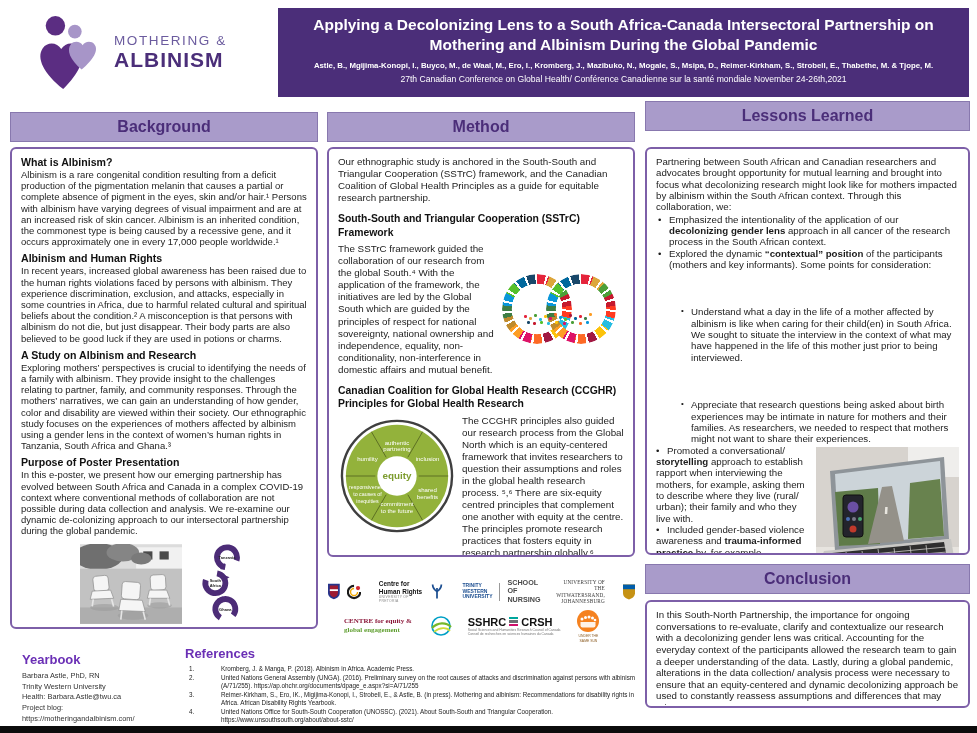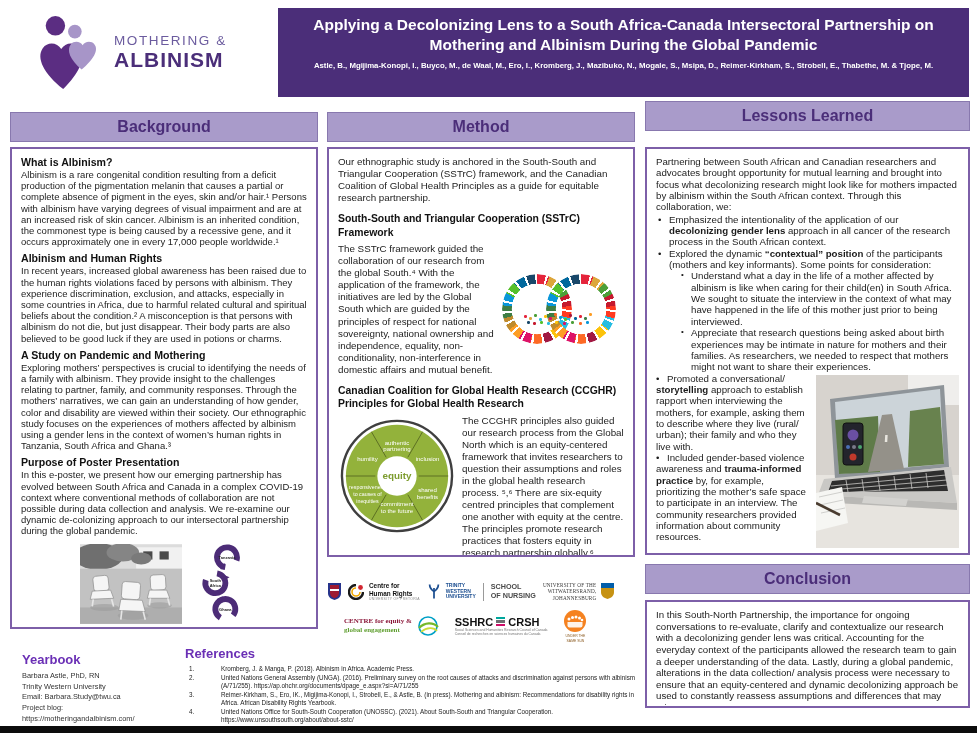--- a/index.html
+++ b/index.html
@@ -19,21 +19,21 @@
   .banner .authors{font-size:7.8px;font-weight:bold;margin-top:5px;white-space:nowrap;}
   .banner .conf{font-size:8.6px;margin-top:4px;}
 
   
   .secbar{position:absolute;height:30px;background:#a99bca;border:1px solid #8878ae;
           color:#4b2e79;font-size:16px;font-weight:bold;text-align:center;line-height:28px;}
   .bar-bg{left:10px;top:112px;width:308px;}
   .bar-mt{left:327px;top:112px;width:308px;}
   .bar-ls{left:645px;top:101px;width:325px;}
   .bar-conc{left:645px;top:564px;width:325px;}
-  .pbox{position:absolute;background:#fff;border:2px solid #7d5fa8;border-radius:0;
+  .pbox{position:absolute;background:#fff;border:2px solid #7d5fa8;border-radius:6px;
         padding:7px 9px;overflow:hidden;}
   .box-bg{left:10px;top:147px;width:308px;height:482px;}
   .box-mt{left:327px;top:147px;width:308px;height:410px;}
   .box-ls{left:645px;top:147px;width:325px;height:408px;}
   .box-conc{left:645px;top:600px;width:325px;height:108px;}
 
   
   .box-bg h4{font-size:10.6px;margin:5px 0 1px;color:#111;}
   .box-bg h4:first-child{margin-top:0;}
   .box-bg p{font-size:9.5px;line-height:1.18;margin:0;}
@@ -68,21 +68,21 @@
       16px 6px #56c02b,23px 7px #26bde2,31px 6px #fcc30b,39px 7px #dd1367,47px 6px #4c9f38,
       55px 7px #fd6925,62px 6px #0a97d9;}
 
   
   .box-ls{font-size:9.7px;line-height:1.17;}
   .box-ls .intro{margin:0;}
   ul.l1{margin:1px 0 0;padding:0 0 0 13px;list-style:none;}
   ul.l1>li{position:relative;margin:0;}
   ul.l1>li::before{content:"\2022";position:absolute;left:-11px;top:0;}
   ul.l2{margin:0;padding:0 0 0 22px;list-style:none;}
-  ul.l2>li{position:relative;}
+  ul.l2>li{position:relative;margin-top:36px;}
   ul.l2>li::before{content:"\2022";position:absolute;left:-10px;top:0;font-size:8px;}
   .laptop-float{float:right;width:143px;height:173px;margin:2px 0 2px 7px;}
   .bullet-wrap{position:relative;margin:0;}
   .bullet-wrap .bdot{display:inline-block;width:11px;}
   .seg-bold{font-weight:bold;}
 
   
   .box-conc p{font-size:9.7px;line-height:1.2;margin:0;}
 
   
@@ -90,21 +90,21 @@
   .contact h3,.refs h3{font-size:13px;font-weight:bold;color:#6a2fb5;margin:0 0 4px;}
   .contact p{font-size:7.4px;line-height:1.45;margin:0;color:#333;}
   .refs{position:absolute;left:185px;top:646px;width:452px;}
   .refs ol{margin:0;padding:0;list-style:none;counter-reset:ref;}
   .refs li{font-size:6.3px;line-height:1.35;color:#222;position:relative;padding-left:36px;counter-increment:ref;}
   .refs li::before{content:counter(ref) ".";position:absolute;left:4px;}
 
   
   .logos1{position:absolute;left:328px;top:578px;width:307px;height:27px;display:flex;align-items:center;gap:7px;}
   .logos2{position:absolute;left:344px;top:608px;width:282px;height:36px;display:flex;align-items:center;gap:16px;}
-  .lg{display:flex;align-items:center;gap:5px;}
+  .lg{display:flex;align-items:center;gap:18px;}
   .chr-name{font-size:6.4px;font-weight:bold;line-height:1.1;color:#111;}
   .chr-sub{font-size:3.4px;color:#888;letter-spacing:.3px;}
   .twu-name{font-size:5px;font-weight:bold;color:#1d4f91;line-height:1.15;}
   .vdiv{width:1px;height:18px;background:#9a9a9a;}
   .son-name{font-size:7.2px;font-weight:bold;color:#4a4a4a;line-height:1.15;}
   .wits-name{font-family:"Liberation Serif","DejaVu Serif",serif;font-size:5.2px;color:#3a3a3a;
              line-height:1.2;text-align:right;letter-spacing:.2px;}
   .ceq-name{font-family:"Liberation Serif","DejaVu Serif",serif;font-size:7px;font-weight:bold;
             color:#8a1538;line-height:1.25;}
   .ceq-name .grn{color:#5f9e2f;}
@@ -135,33 +135,34 @@
       <div class="logo-t2">ALBINISM</div>
     </div>
   </div>
 
   <div class="banner">
     <div class="title">
       <div>Applying a Decolonizing Lens to a South Africa-Canada Intersectoral Partnership on</div>
       <div>Mothering and Albinism During the Global Pandemic</div>
     </div>
     <div class="authors">Astle, B., Mgijima-Konopi, I., Buyco, M., de Waal, M., Ero, I., Kromberg, J., Mazibuko, N., Mogale, S., Msipa, D., Reimer-Kirkham, S., Strobell, E., Thabethe, M. &amp; Tjope, M.</div>
+    <div class="conf">27th Canadian Conference on Global Health/ Conférence Canadienne sur la santé mondiale November 24-26th,2021</div>
   </div>
 
   <div class="secbar bar-bg">Background</div>
   <div class="secbar bar-mt">Method</div>
   <div class="secbar bar-ls">Lessons Learned</div>
   <div class="secbar bar-conc">Conclusion</div>
 
   <div class="pbox box-bg">
     <h4>What is Albinism?</h4>
     <p>Albinism is a rare congenital condition resulting from a deficit production of the pigmentation melanin that causes a partial or complete absence of pigment in the eyes, skin and/or hair.¹ Persons with albinism have varying degrees of visual impairment and are at an increased risk of skin cancer.  Albinism is an inherited condition, the commonest type is being caused by a recessive gene, and it occurs approximately one in every 17,000 people worldwide.¹</p>
     <h4>Albinism and Human Rights</h4>
     <p>In recent years, increased global awareness has been raised due to the human rights violations faced by persons with albinism. They experience discrimination, exclusion, and attacks, especially in some countries in Africa, due to harmful related cultural and spiritual beliefs about the condition.² A misconception is that persons with albinism do not die, but just disappear. Their body parts are also believed to be good luck if they are used in potions or charms.</p>
-    <h4>A Study on Pandemic and Mothering</h4>
+    <h4>A Study on Albinism and Research</h4>
     <p>Exploring mothers’ perspectives is crucial to identifying the needs of a family with albinism. They provide insight to the challenges relating to partner, family, and community responses. Through the mothers’ narratives, we can gain an understanding of how gender, color and disability are viewed within their society. Our ethnographic study focuses on the experiences of mothers affected by albinism using a gender lens in the context of women’s human rights in Tanzania, South Africa and Ghana.³</p>
     <h4>Purpose of Poster Presentation</h4>
     <p>In this e-poster, we present how our emerging partnership has evolved between South Africa and Canada in a complex COVID-19 context where conventional methods of collaboration are not possible during data collection and analysis. We re-examine our dynamic de-colonizing approach to our intersectoral partnership during the global pandemic.</p>
 
     <div class="bg-images">
       <svg width="102" height="80" viewBox="0 0 100 78">
         <rect width="100" height="78" fill="#dcdcdc"></rect>
         <rect x="55" y="3" width="45" height="21" fill="#f1f1f1"></rect>
         <rect x="62" y="7" width="9" height="8" fill="#4a4a4a"></rect>
         <rect x="78" y="7" width="9" height="8" fill="#4a4a4a"></rect>
@@ -413,21 +414,21 @@
         <div>UNDER THE</div>
         <div>SAME SUN</div>
       </div>
     </div>
   </div>
 
   <div class="contact">
     <h3>Yearbook</h3>
     <p>Barbara Astle, PhD, RN</p>
     <p>Trinity Western University</p>
-    <p>Email: Barbara.Study@twu.ca</p>
+    <p>Health: Barbara.Astle@twu.ca</p>
     <p>Project blog: https://motheringandalbinism.com/</p>
   </div>
 
   <div class="refs">
     <h3>References</h3>
     <ol>
       <li>Kromberg, J. &amp; Manga, P. (2018). Albinism in Africa. Academic Press.</li>
       <li>United Nations General Assembly (UNGA). (2016). Preliminary survey on the root causes of attacks and discrimination against persons with albinism (A/71/255). https://ap.ohchr.org/documents/dpage_e.aspx?si=A/71/255</li>
       <li>Reimer-Kirkham, S., Ero, IK., Migijima-Konopi, I., Strobell, E., &amp; Astle, B. (in press). Mothering and albinism: Recommendations for disability rights in Africa. African Disability Rights Yearbook.</li>
       <li>United Nations Office for South-South Cooperation (UNOSSC). (2021). About South-South and Triangular Cooperation. https://www.unsouthsouth.org/about/about-sstc/</li>

